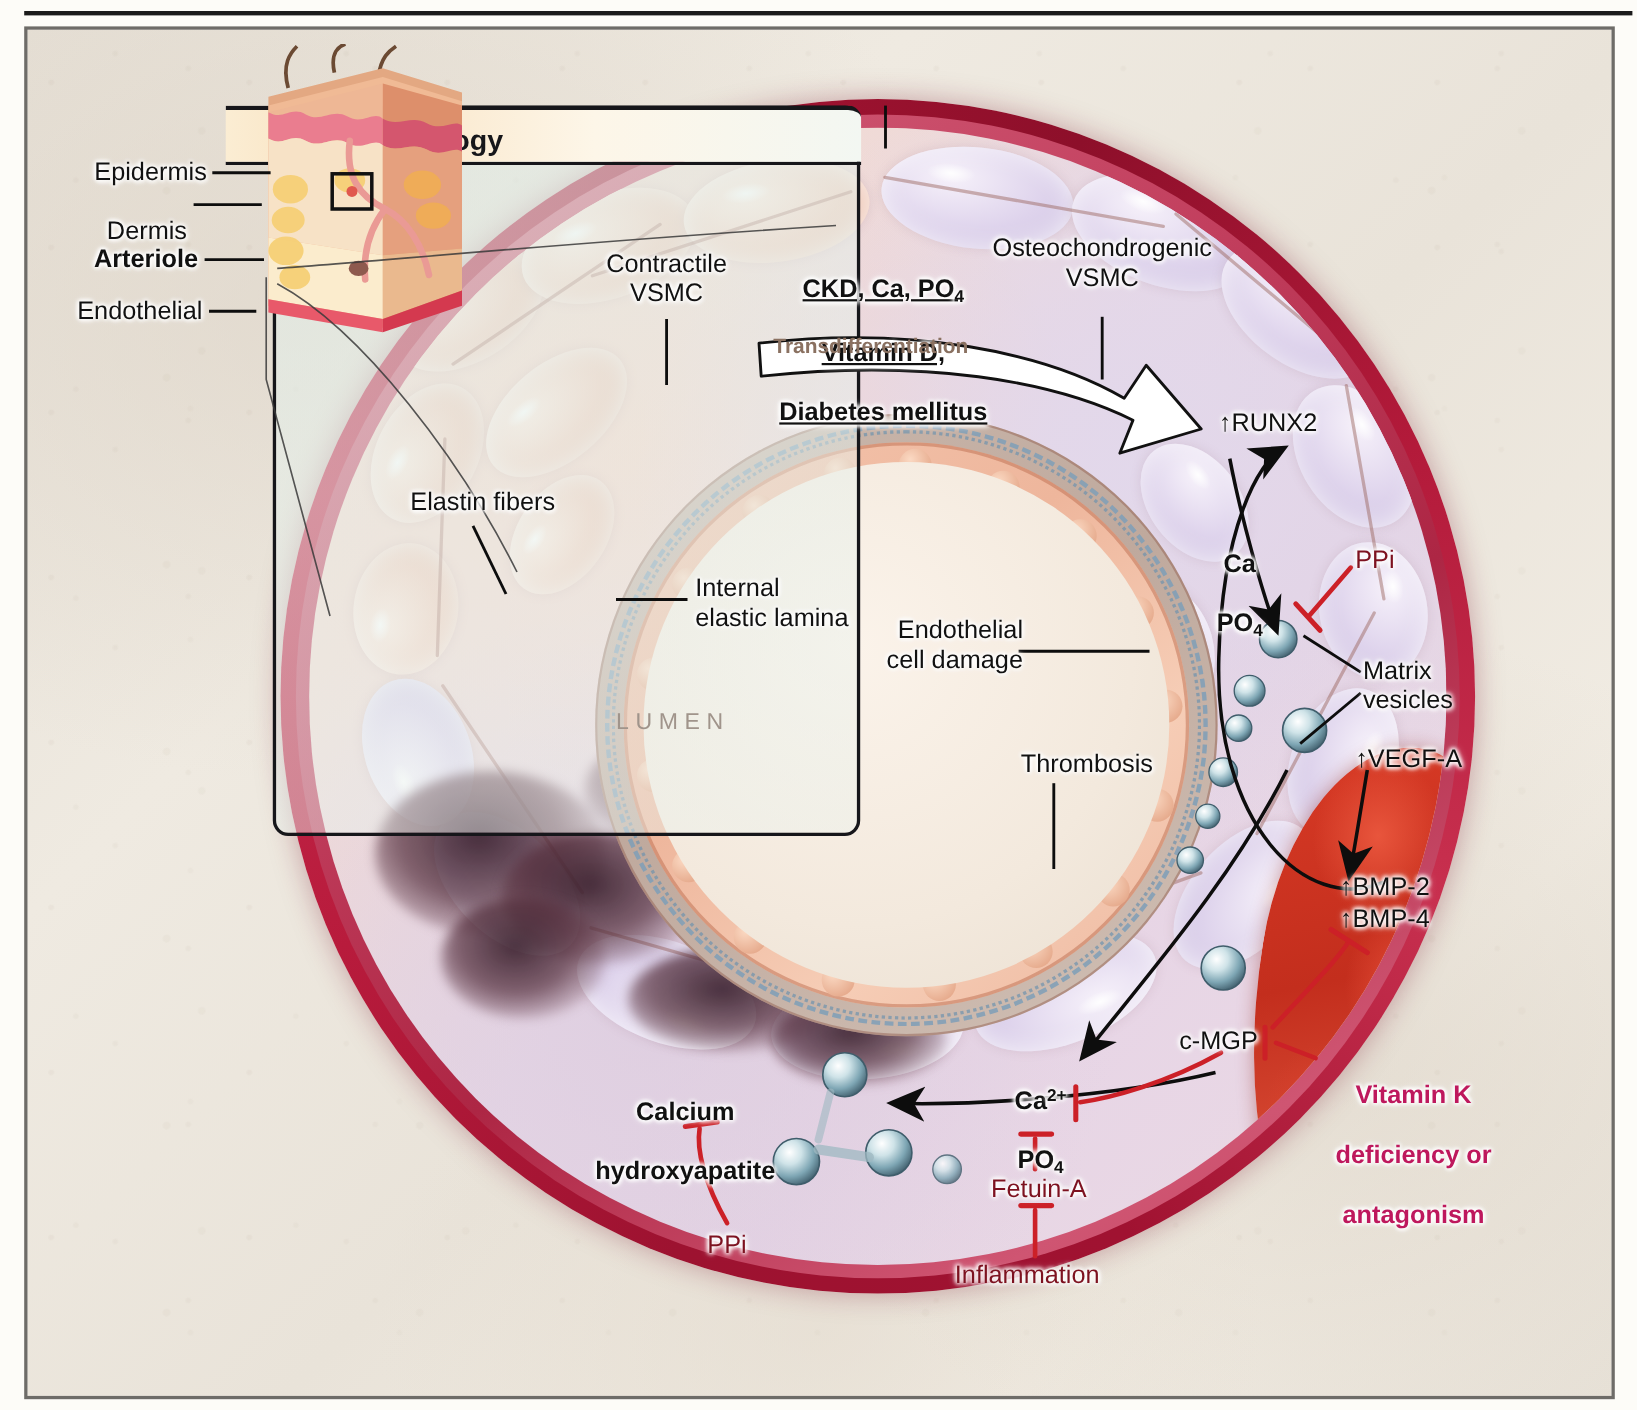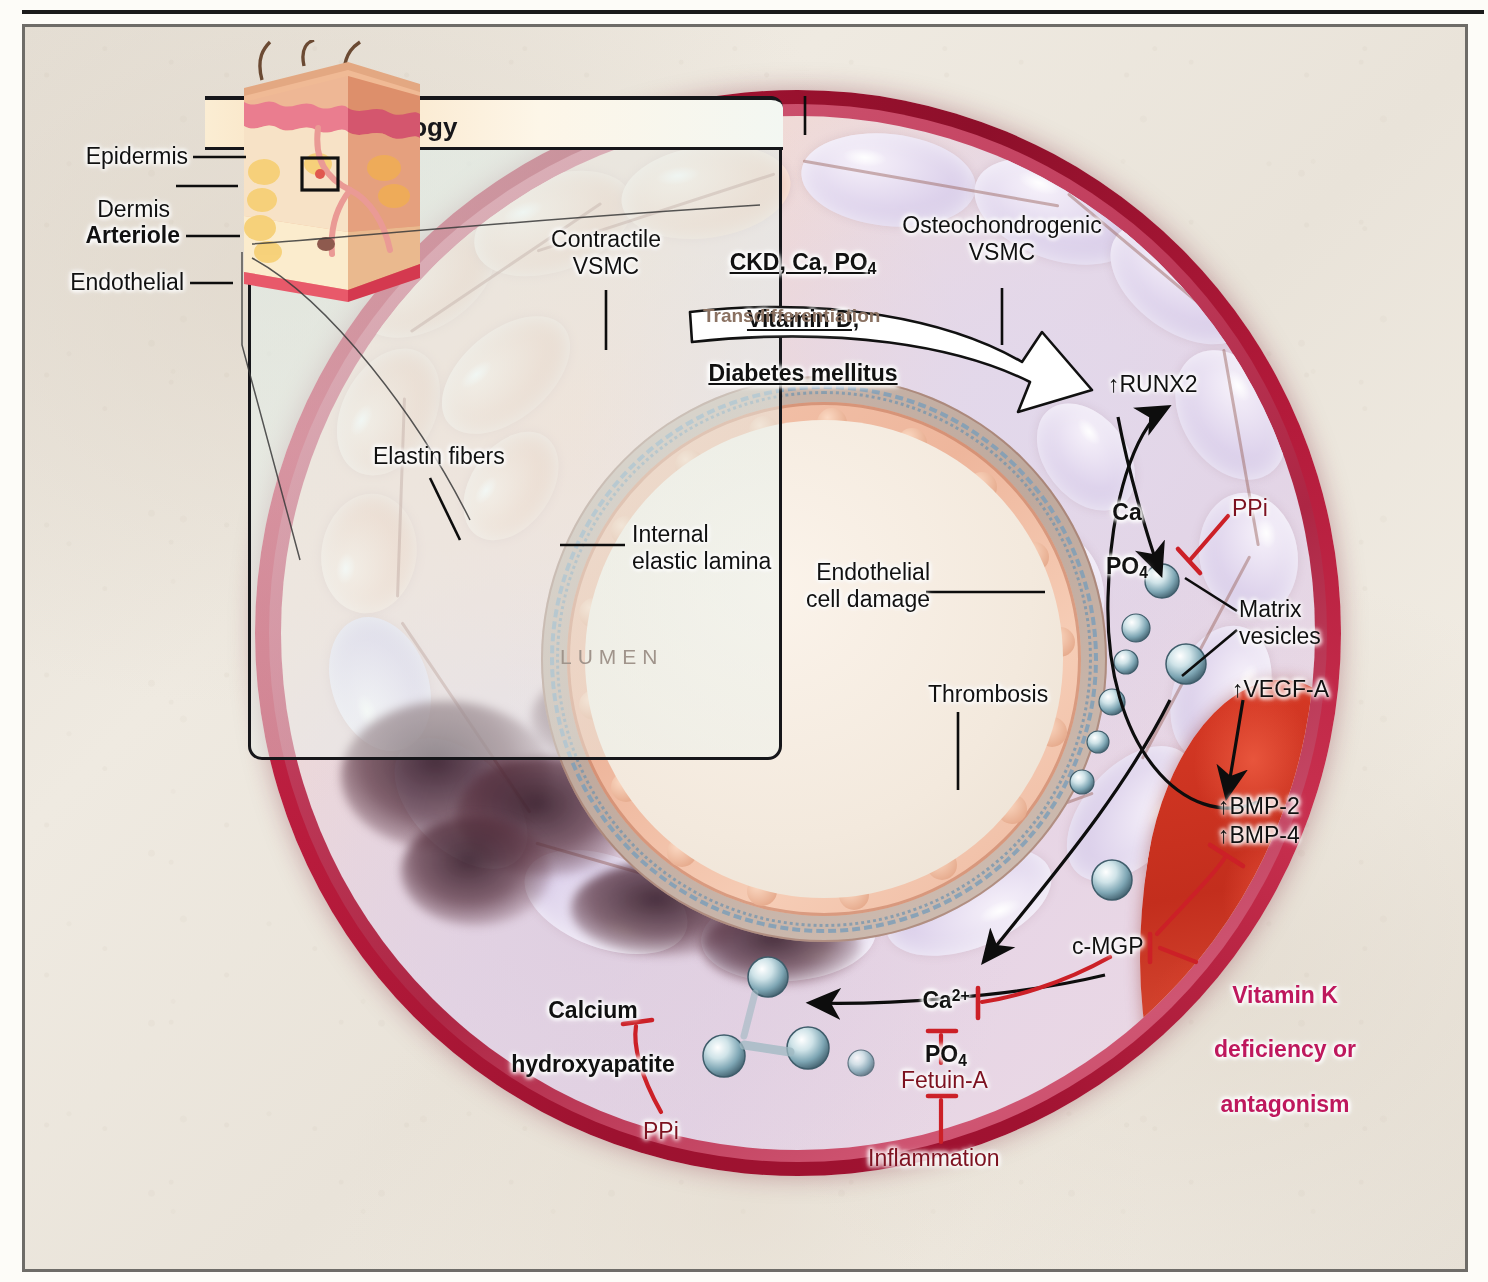--- a/index.html
+++ b/index.html
@@ -396,21 +396,21 @@
   <div class="lbl" style="left:1218px;top:822px;font-size:23px;">↑BMP-4</div>
 
   <div class="lbl" style="left:1072px;top:933px;font-size:23px;">c-MGP</div>
 
   <div class="lbl c redb" style="left:1186px;top:955px;width:198px;font-size:23px;">
     <span>Vitamin K</span><br>
     <span>deficiency or</span><br>
     <span>antagonism</span>
   </div>
 
-  <div class="lbl c b" style="left:497px;top:970px;width:192px;font-size:23px;">
+  <div class="lbl c b" style="left:527px;top:970px;width:192px;font-size:23px;">
     <span>Calcium</span><br>
     <span>hydroxyapatite</span>
   </div>
 
   <div class="lbl c b" style="left:900px;top:960px;width:92px;font-size:23px;">
     <span><span>Ca</span><sup>2+</sup></span><br>
     <span><span>PO</span><sub>4</sub></span>
   </div>
 
   <div class="lbl red" style="left:643px;top:1118px;font-size:23px;">PPi</div>

